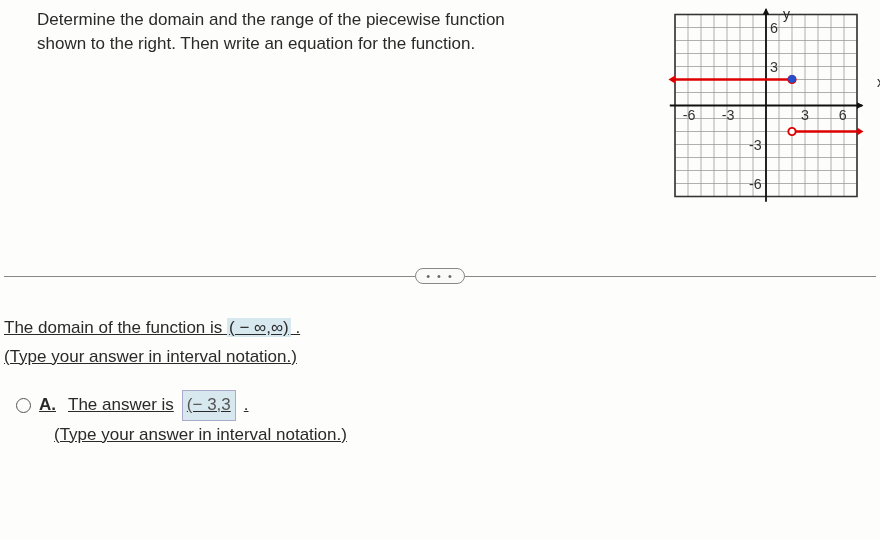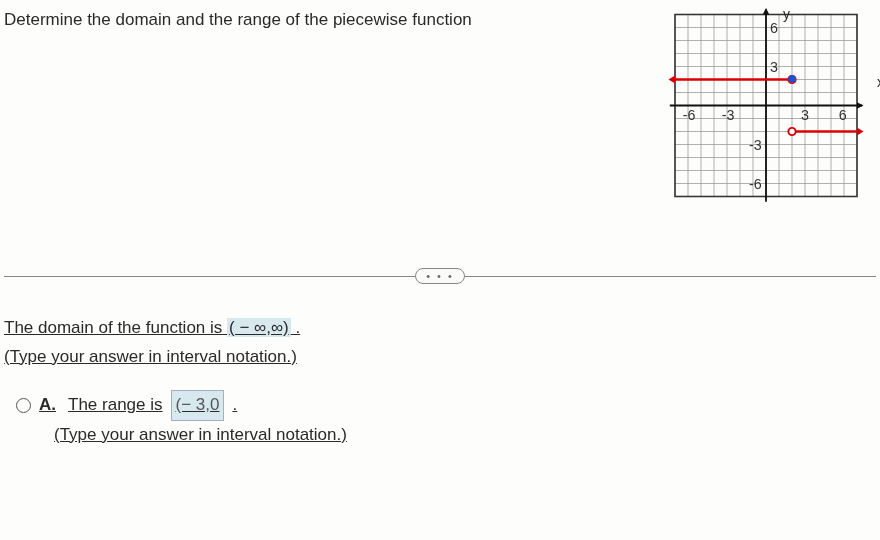--- a/index.html
+++ b/index.html
@@ -9,20 +9,21 @@
       font-family: Arial, sans-serif;
       font-size: 17px;
       color: #2a2a2a;
       background: #fdfdfb;
       position: relative;
       padding: 8px 4px;
     }
     .top-section {
       display: flex;
       align-items: flex-start;
+      margin-left: 33px;
     }
     .question-text {
       flex: 1;
       line-height: 1.4;
       padding-right: 10px;
     }
     .graph-container {
       width: 215px;
       height: 200px;
       position: relative;
@@ -106,20 +107,21 @@
     .sub-hint {
       margin-left: 50px;
     }
   </style>
 </head>
 <body>
 
 <div class="top-section">
   <div class="question-text">
     <span>Determine the domain and the range of the piecewise function</span><br>
+    <span>shown to the right. Then write an equation for the function.</span>
   </div>
 
   <div class="graph-container">
     <span class="axis-label-y">y</span>
     <span class="axis-label-x">x</span>
     <svg class="graph" width="210" height="195" viewBox="-7.5 -7.5 15 15">
       <g transform="scale(1,-1)">
 
         <g stroke="#999" stroke-width="0.06">
           <line x1="-7" y1="-7" x2="-7" y2="7"></line>
@@ -194,18 +196,18 @@
 <div class="answer-block">
   <div>
     <span>The domain of the function is </span><span class="domain-val">( − ∞,∞)</span><span> .</span>
   </div>
   <div class="hint">(Type your answer in interval notation.)</div>
 
 
   <div class="choice">
     <div class="radio"></div>
     <span class="choice-label">A.</span>
-    <span>The range is </span>
-    <span class="range-input">(− 3,0</span>
+    <span>The answer is </span>
+    <span class="range-input">(− 3,3</span>
     <span>.</span>
   </div>
   <div class="sub-hint">(Type your answer in interval notation.)</div>
 </div>
 
 </body></html>

